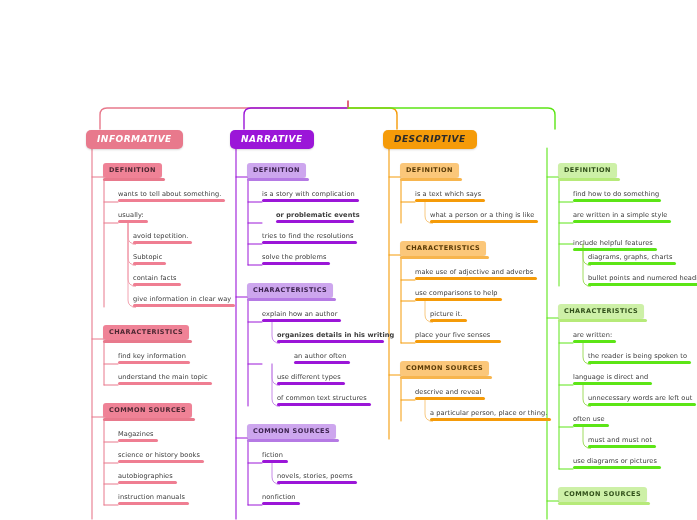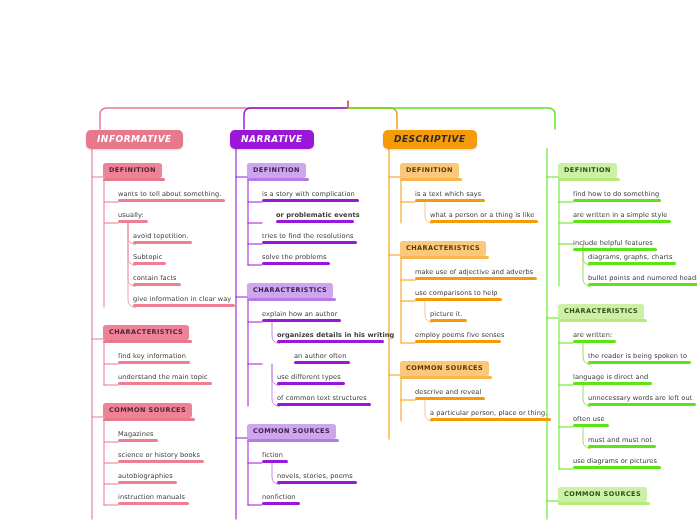--- a/index.html
+++ b/index.html
@@ -186,21 +186,21 @@
       <div class="leaf c-narrative" style="left: 262px; top: 452px;"><span>fiction</span><span class="ul" style="width: 26px;"></span></div>
       <div class="leaf c-narrative" style="left: 277px; top: 473px;"><span>novels, stories, poems</span><span class="ul" style="width: 79.8125px;"></span></div>
       <div class="leaf c-narrative" style="left: 262px; top: 494px;"><span>nonfiction</span><span class="ul" style="width: 37.6094px;"></span></div>
       <div class="sect c-descriptive" style="left: 400px; top: 163px;"><span>DEFINITION</span><span class="bar"></span></div>
       <div class="leaf c-descriptive" style="left: 415px; top: 191px;"><span>is a text which says</span><span class="ul" style="width: 70.3281px;"></span></div>
       <div class="leaf c-descriptive" style="left: 430px; top: 212px;"><span>what a person or a thing is like</span><span class="ul" style="width: 108.391px;"></span></div>
       <div class="sect c-descriptive" style="left: 400px; top: 241px;"><span>CHARACTERISTICS</span><span class="bar"></span></div>
       <div class="leaf c-descriptive" style="left: 415px; top: 269px;"><span>make use of adjective and adverbs</span><span class="ul" style="width: 122.297px;"></span></div>
       <div class="leaf c-descriptive" style="left: 415px; top: 290px;"><span>use comparisons to help</span><span class="ul" style="width: 86.6094px;"></span></div>
       <div class="leaf c-descriptive" style="left: 430px; top: 311px;"><span>picture it.</span><span class="ul" style="width: 36.5312px;"></span></div>
-      <div class="leaf c-descriptive" style="left: 415px; top: 332px;"><span>employ poems five senses</span><span class="ul" style="width: 86.1094px;"></span></div>
+      <div class="leaf c-descriptive" style="left: 415px; top: 332px;"><span>place your five senses</span><span class="ul" style="width: 86.1094px;"></span></div>
       <div class="sect c-descriptive" style="left: 400px; top: 361px;"><span>COMMON SOURCES</span><span class="bar"></span></div>
       <div class="leaf c-descriptive" style="left: 415px; top: 389px;"><span>descrive and reveal</span><span class="ul" style="width: 70.3906px;"></span></div>
       <div class="leaf c-descriptive" style="left: 430px; top: 410px;"><span>a particular person, place or thing.</span><span class="ul" style="width: 121.391px;"></span></div>
       <div class="sect c-instructive" style="left: 558px; top: 163px;"><span>DEFINITION</span><span class="bar"></span></div>
       <div class="leaf c-instructive" style="left: 573px; top: 191px;"><span>find how to do something</span><span class="ul" style="width: 87.9688px;"></span></div>
       <div class="leaf c-instructive" style="left: 573px; top: 212px;"><span>are written in a simple style</span><span class="ul" style="width: 98.4375px;"></span></div>
       <div class="leaf c-instructive" style="left: 573px; top: 233px; margin-top: 7px;"><span>include helpful features</span><span class="ul" style="width: 83.8281px;"></span></div>
       <div class="leaf c-instructive" style="left: 588px; top: 254px;"><span>diagrams, graphs, charts</span><span class="ul" style="width: 88.4844px;"></span></div>
       <div class="leaf c-instructive" style="left: 588px; top: 275px;"><span>bullet points and numered headings</span><span class="ul" style="width: 126.172px;"></span></div>
       <div class="sect c-instructive" style="left: 558px; top: 304px;"><span>CHARACTERISTICS</span><span class="bar"></span></div>

